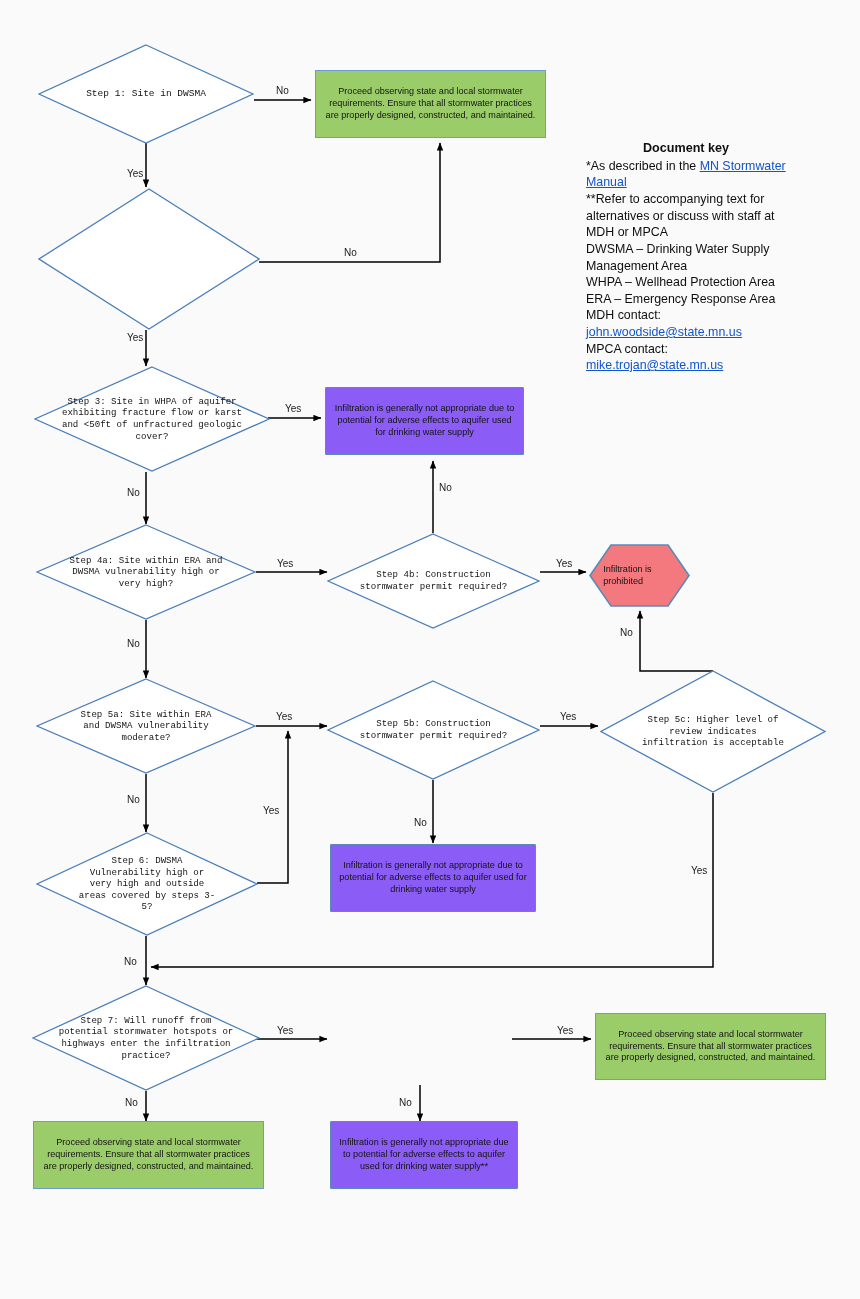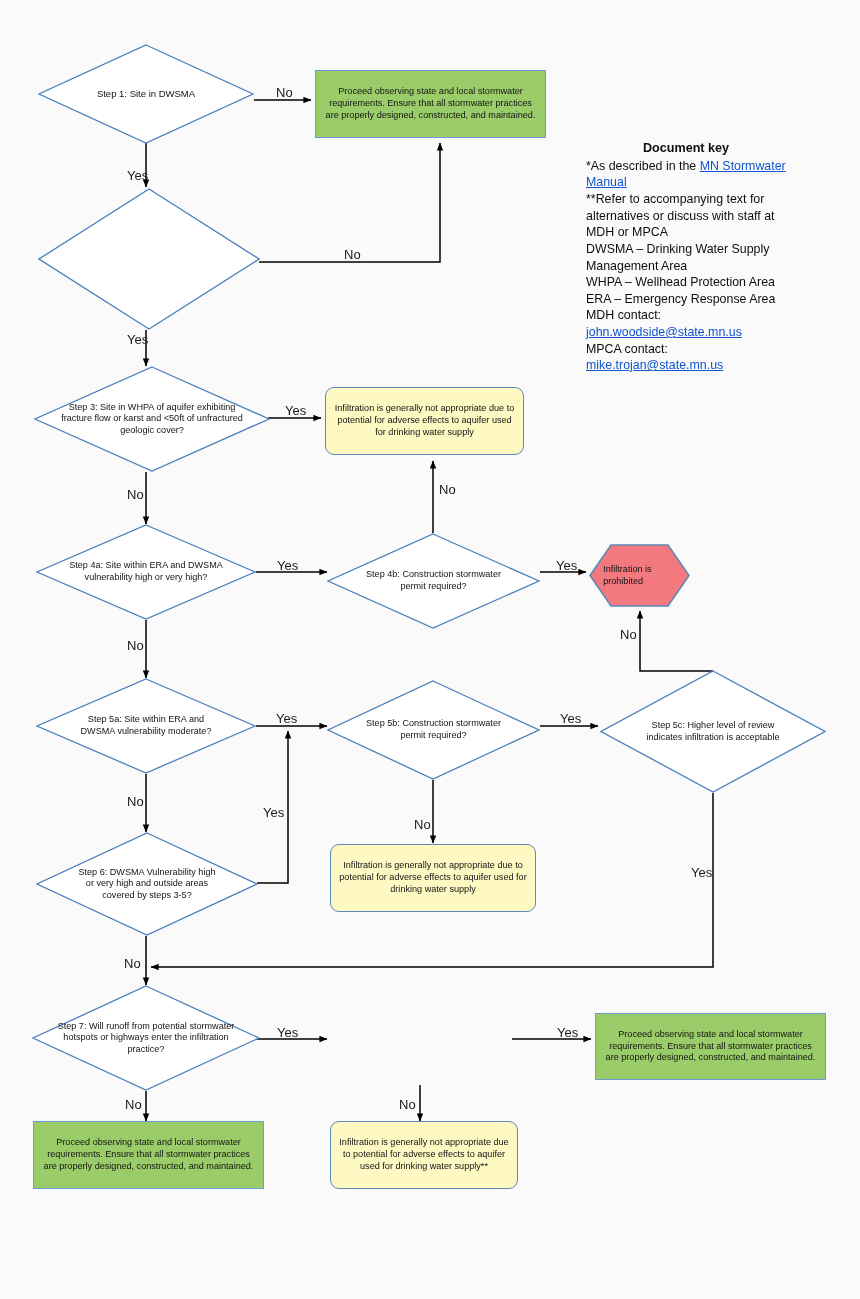--- a/index.html
+++ b/index.html
@@ -18,56 +18,57 @@
     display:flex;align-items:center;justify-content:center;
     text-align:center;
     color:#141414;
     line-height:1.28;
     z-index:3;
   }
   .diamond .dtext{
     position:relative;z-index:4;
     width:66%;
     padding:0 2px;
+    font-family:Liberation Mono, monospace;
   }
   .diamond svg{position:absolute;left:0;top:0;width:100%;height:100%;z-index:2;}
 
   .box{
     position:absolute;
     display:flex;align-items:center;justify-content:center;
     text-align:center;
     line-height:1.30;
     color:#141414;
     box-sizing:border-box;
     padding:4px 8px;
     z-index:3;
   }
   .box.green{
     background:#92D050;
     background:#9BCC6A;
     border:1.4px solid #6B9BD2;
   }
   .box.yellow{
-    background:#fef9c3;
+    background:#8b5cf6;
     border:1.4px solid #5B89B8;
-    border-radius:9px;
+    border-radius:1px;
   }
   .hex{
     position:absolute;
     display:flex;align-items:center;justify-content:center;
     text-align:left;line-height:1.3;color:#141414;
     z-index:3;
   }
   .hex svg{position:absolute;left:0;top:0;width:100%;height:100%;z-index:2;}
   .hex .htext{position:relative;z-index:4;width:72%;}
 
   
   .elabel{
     position:absolute;
-    font-size:13px;
+    font-size:10px;
     color:#1a1a1a;
     z-index:5;
     white-space:nowrap;
     line-height:1;
   }
 
   
   #doc-key{
     position:absolute;
     left:586px;top:140px;width:200px;

